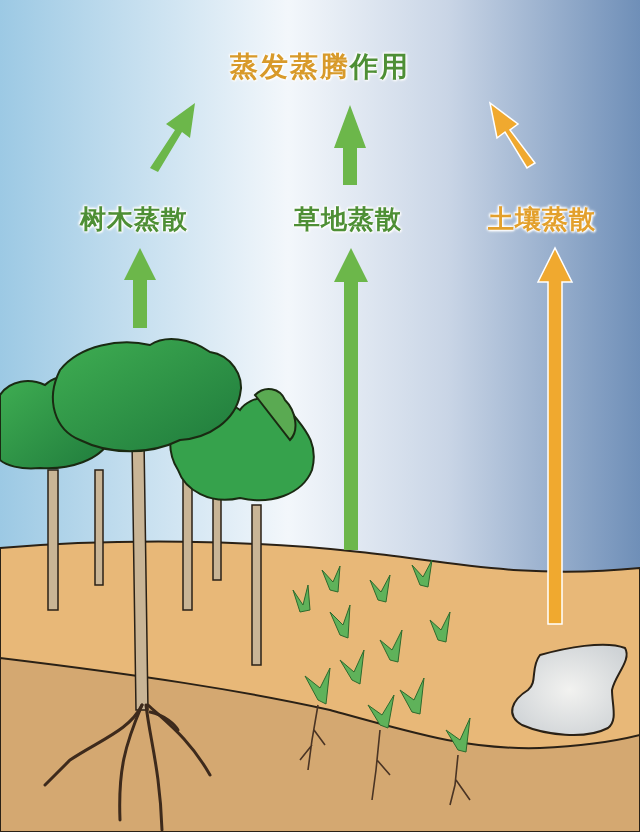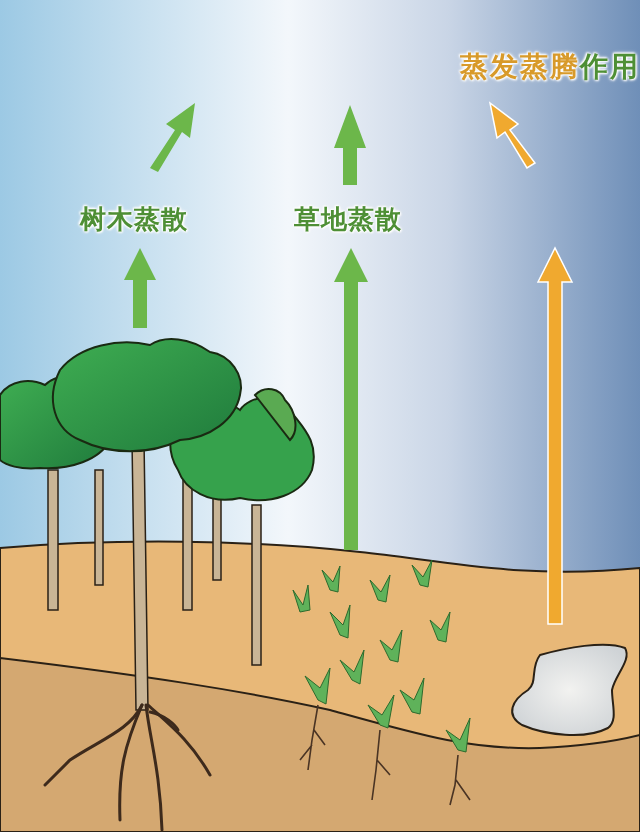--- a/index.html
+++ b/index.html
@@ -1,21 +1,21 @@
 <!DOCTYPE html>
 <html><head>
 <meta charset="utf-8">
 <style>
   html,body{margin:0;padding:0;}
   body{width:640px;height:832px;overflow:hidden;font-family:"DejaVu Sans",sans-serif;}
   #stage{position:relative;width:640px;height:832px;overflow:hidden;}
   svg{position:absolute;left:0;top:0;}
   .lbl{position:absolute;font-weight:bold;font-size:26px;letter-spacing:1px;white-space:nowrap;
        text-shadow:0 0 3px #fff,0 0 3px #fff,0 0 4px #fff,1px 1px 2px #fff,-1px -1px 2px #fff;}
-  .title{position:absolute;left:0;width:640px;top:48px;text-align:right;font-weight:bold;font-size:28px;letter-spacing:2px;
+  .title{position:absolute;left:0;width:640px;top:48px;text-align:center;font-weight:bold;font-size:28px;letter-spacing:2px;
        text-shadow:0 0 3px #fff,0 0 4px #fff,1px 1px 2px #fff,-1px -1px 2px #fff;}
 </style>
 </head>
 <body>
 
 <div id="stage">
 <svg width="640" height="832" viewBox="0 0 640 832">
   <defs>
     <linearGradient id="sky" x1="0" y1="0" x2="1" y2="0">
       <stop offset="0" stop-color="#9cc9e4"></stop>
@@ -105,13 +105,14 @@
     <path d="M548,624 L548,282 L538,282 L555,248 L572,282 L562,282 L562,624 Z" fill="#f0a92f" stroke="#fff" stroke-width="1.5"></path>
   </g>
 </svg>
 
 <div class="title">
   <span style="color:#d89a2a">蒸发蒸腾</span><span style="color:#4e8f35">作用</span>
 </div>
 
 <div class="lbl" style="left:294px;top:202px;color:#4e8f35">草地蒸散</div>
 <div class="lbl" style="left:80px;top:202px;color:#4e8f35">树木蒸散</div>
+<div class="lbl" style="left:488px;top:202px;color:#e3a02c">土壤蒸散</div>
 </div>
 
 </body></html>

